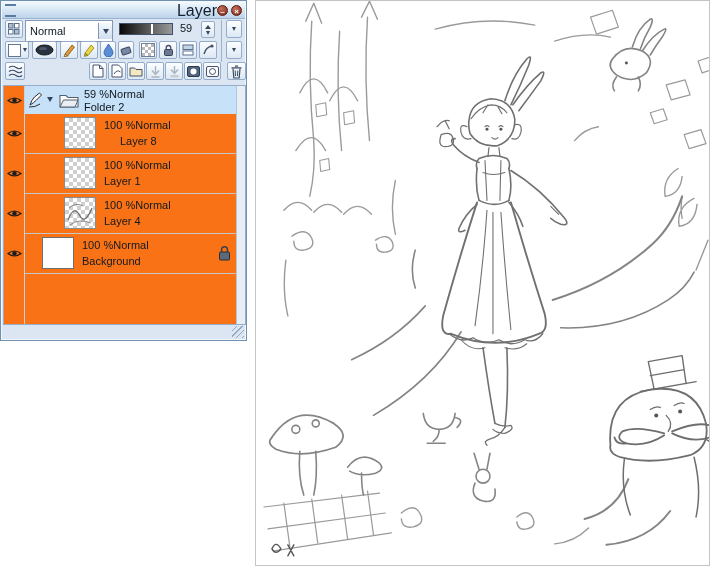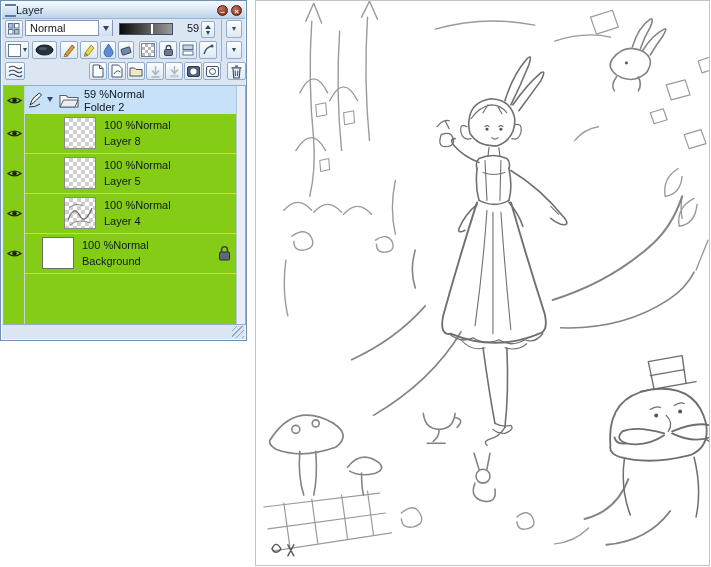--- a/index.html
+++ b/index.html
@@ -16,68 +16,68 @@
     box-shadow:inset 0 0 0 1px #f2f7fc;
   }
   .titlebar{
     position:absolute;left:1px;top:1px;right:1px;height:16px;
     background:linear-gradient(#f3f9fe,#bdd4ea);
     border-bottom:1px solid #9ab4d0;
     display:flex;align-items:center;
   }
   .tb-icon{width:11px;height:9px;margin-left:3px;
     border-top:2px solid #5a7ca0;border-bottom:2px solid #5a7ca0;}
-  .tb-title{flex:1;text-align:left;font-size:11px;color:#102030;line-height:15px;}
+  .tb-title{flex:1;text-align:right;font-size:16px;color:#102030;line-height:15px;}
   .win-btn{
     width:11px;height:11px;border-radius:50%;
     background:radial-gradient(circle at 35% 30%,#c4705c,#7c2a18);
     color:#fff;font-size:8px;line-height:11px;text-align:center;
     margin-right:3px;border:1px solid #5a180c;box-sizing:border-box;
     font-weight:bold;
   }
   
   .ibtn{
     position:absolute;height:18px;box-sizing:border-box;
     background:linear-gradient(#fdfeff,#dde8f3);
     border:1px solid #94accc;border-radius:2px;
     display:flex;align-items:center;justify-content:center;
   }
   .tri-down{width:0;height:0;border-left:3.5px solid transparent;
     border-right:3.5px solid transparent;border-top:5px solid #324662;display:inline-block;}
   .tri-down.sm{border-left-width:2.5px;border-right-width:2.5px;border-top-width:4px;}
   .row-ctl{position:absolute;left:2px;right:2px;height:20px;}
   #row1{top:19px;} #row2{top:40px;} #row3{top:61px;}
   .blend-select{
-    position:absolute;left:22px;top:0;width:88px;height:16px;box-sizing:border-box;
+    position:absolute;left:22px;top:0;width:88px;height:22px;box-sizing:border-box;
     background:#fff;border:1px solid #8098b8;display:flex;align-items:center;
   }
   .blend-text{flex:1;font-size:11px;padding-left:4px;color:#101820;}
   .dd-btn{width:13px;height:16px;background:linear-gradient(#f4f9fd,#cfdeee);
     border-left:1px solid #8098b8;display:flex;align-items:center;justify-content:center;}
   .opacity-bar{
     position:absolute;left:116px;top:3px;width:54px;height:12px;
     background:linear-gradient(to right,#090909,#9a9a9a);
     border:1px solid #40506a;box-sizing:border-box;
   }
   .opacity-notch{position:absolute;left:59%;top:0;width:2px;height:100%;background:#fff;}
-  .opacity-value{position:absolute;left:184px;top:2px;width:22px;text-align:left;
+  .opacity-value{position:absolute;left:172px;top:2px;width:22px;text-align:center;
     font-size:11px;color:#101820;}
   .stepper{left:198px;top:1px;width:14px;height:17px;flex-direction:column;gap:2px;}
   .tri-up{width:0;height:0;border-left:3px solid transparent;border-right:3px solid transparent;
     border-bottom:4px solid #324662;}
   .vsep{position:absolute;left:218px;top:0;width:1px;height:42px;background:#9cb2cc;}
   .mini-checker{
     background-image:linear-gradient(45deg,#b9b9b9 25%,transparent 25%,transparent 75%,#b9b9b9 75%),
       linear-gradient(45deg,#b9b9b9 25%,#fff 25%,#fff 75%,#b9b9b9 75%);
     background-size:6px 6px;background-position:0 0,3px 3px;background-color:#fff;
   }
   
   .list{
     position:absolute;left:2px;top:84px;width:243px;height:240px;
-    background:#84cc16;border:1px solid #96aecb;box-sizing:border-box;overflow:hidden;
+    background:#f97316;border:1px solid #96aecb;box-sizing:border-box;overflow:hidden;
   }
   .eye-sep{position:absolute;left:20px;top:0;bottom:0;width:1px;background:#c6d2de;}
   .scroll-track{position:absolute;right:0;top:0;bottom:0;width:9px;
     background:#e7eef6;border-left:1px solid #b6c6da;box-sizing:border-box;}
   .lrow{position:absolute;left:0;width:100%;}
   .lrow .sep{position:absolute;left:21px;right:9px;bottom:0;height:1px;background:#c6c6c6;}
   .sel-hl{position:absolute;left:21px;right:9px;top:0;bottom:0;background:#c7e1f8;}
   .eye-btn{position:absolute;left:3px;width:15px;height:11px;}
   .l-info{position:absolute;font-size:11px;color:#101820;white-space:pre;}
   .l-name{position:absolute;font-size:11px;color:#101820;}
@@ -275,32 +275,32 @@
       <span class="l-name" style="left:80px;top:15px;">Folder 2</span>
     </div>
 
     <div class="lrow" style="top:28px;height:40px;">
       <svg class="eye-btn" style="top:14px;" viewBox="0 0 15 11">
         <path d="M1,5.5 Q7.5,0.5 14,5.5 Q7.5,10.5 1,5.5 Z" fill="none" stroke="#1c1c1c" stroke-width="1.2"></path>
         <circle cx="7.5" cy="5.5" r="2.2" fill="#1c1c1c"></circle>
       </svg>
       <div class="thumb checker" style="left:60px;top:3px;"></div>
       <span class="l-info" style="left:100px;top:5px;">100 %Normal</span>
-      <span class="l-name" style="left:100px;top:21px;">Layer 8</span>
+      <span class="l-name" style="left:116px;top:21px;">Layer 8</span>
       <div class="sep"></div>
     </div>
 
     <div class="lrow" style="top:68px;height:40px;">
       <svg class="eye-btn" style="top:14px;" viewBox="0 0 15 11">
         <path d="M1,5.5 Q7.5,0.5 14,5.5 Q7.5,10.5 1,5.5 Z" fill="none" stroke="#1c1c1c" stroke-width="1.2"></path>
         <circle cx="7.5" cy="5.5" r="2.2" fill="#1c1c1c"></circle>
       </svg>
       <div class="thumb checker" style="left:60px;top:3px;"></div>
       <span class="l-info" style="left:100px;top:5px;">100 %Normal</span>
-      <span class="l-name" style="left:100px;top:21px;">Layer 5</span>
+      <span class="l-name" style="left:100px;top:21px;">Layer 1</span>
       <div class="sep"></div>
     </div>
 
     <div class="lrow" style="top:108px;height:40px;">
       <svg class="eye-btn" style="top:14px;" viewBox="0 0 15 11">
         <path d="M1,5.5 Q7.5,0.5 14,5.5 Q7.5,10.5 1,5.5 Z" fill="none" stroke="#1c1c1c" stroke-width="1.2"></path>
         <circle cx="7.5" cy="5.5" r="2.2" fill="#1c1c1c"></circle>
       </svg>
       <div class="thumb checker" style="left:60px;top:3px;">
         <svg width="30" height="30" viewBox="0 0 30 30" style="position:absolute;left:0;top:0;">

